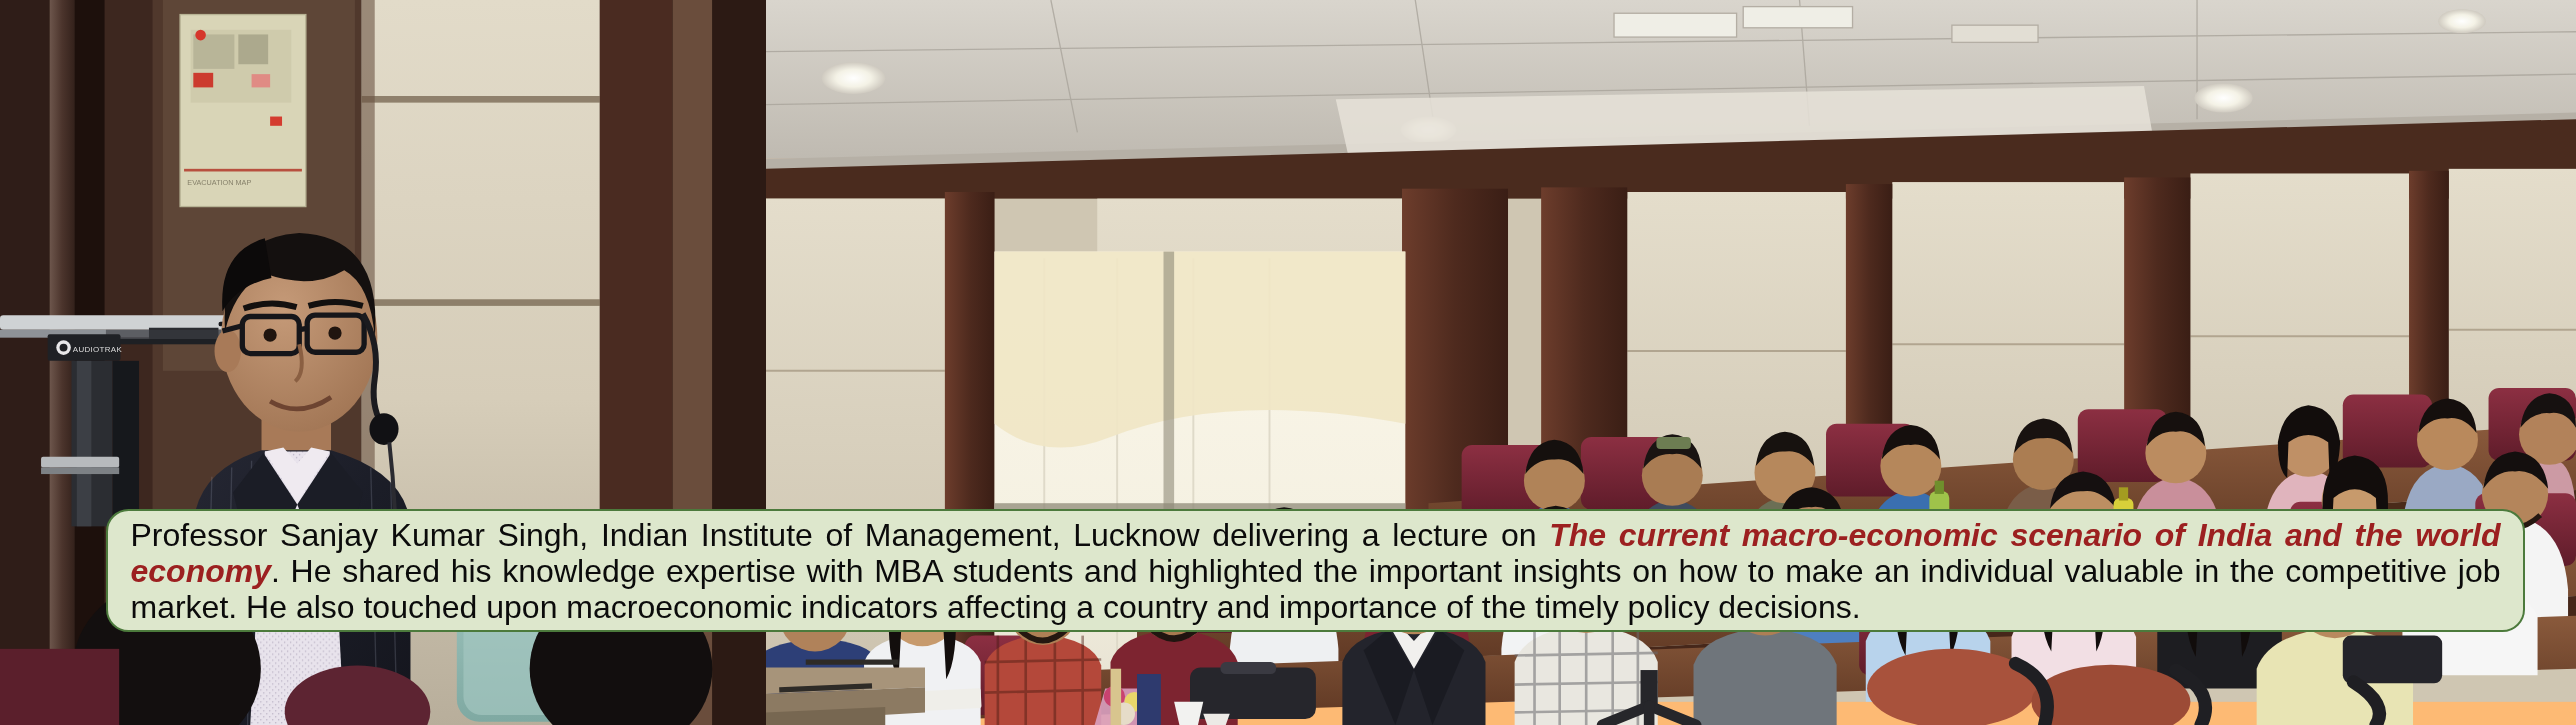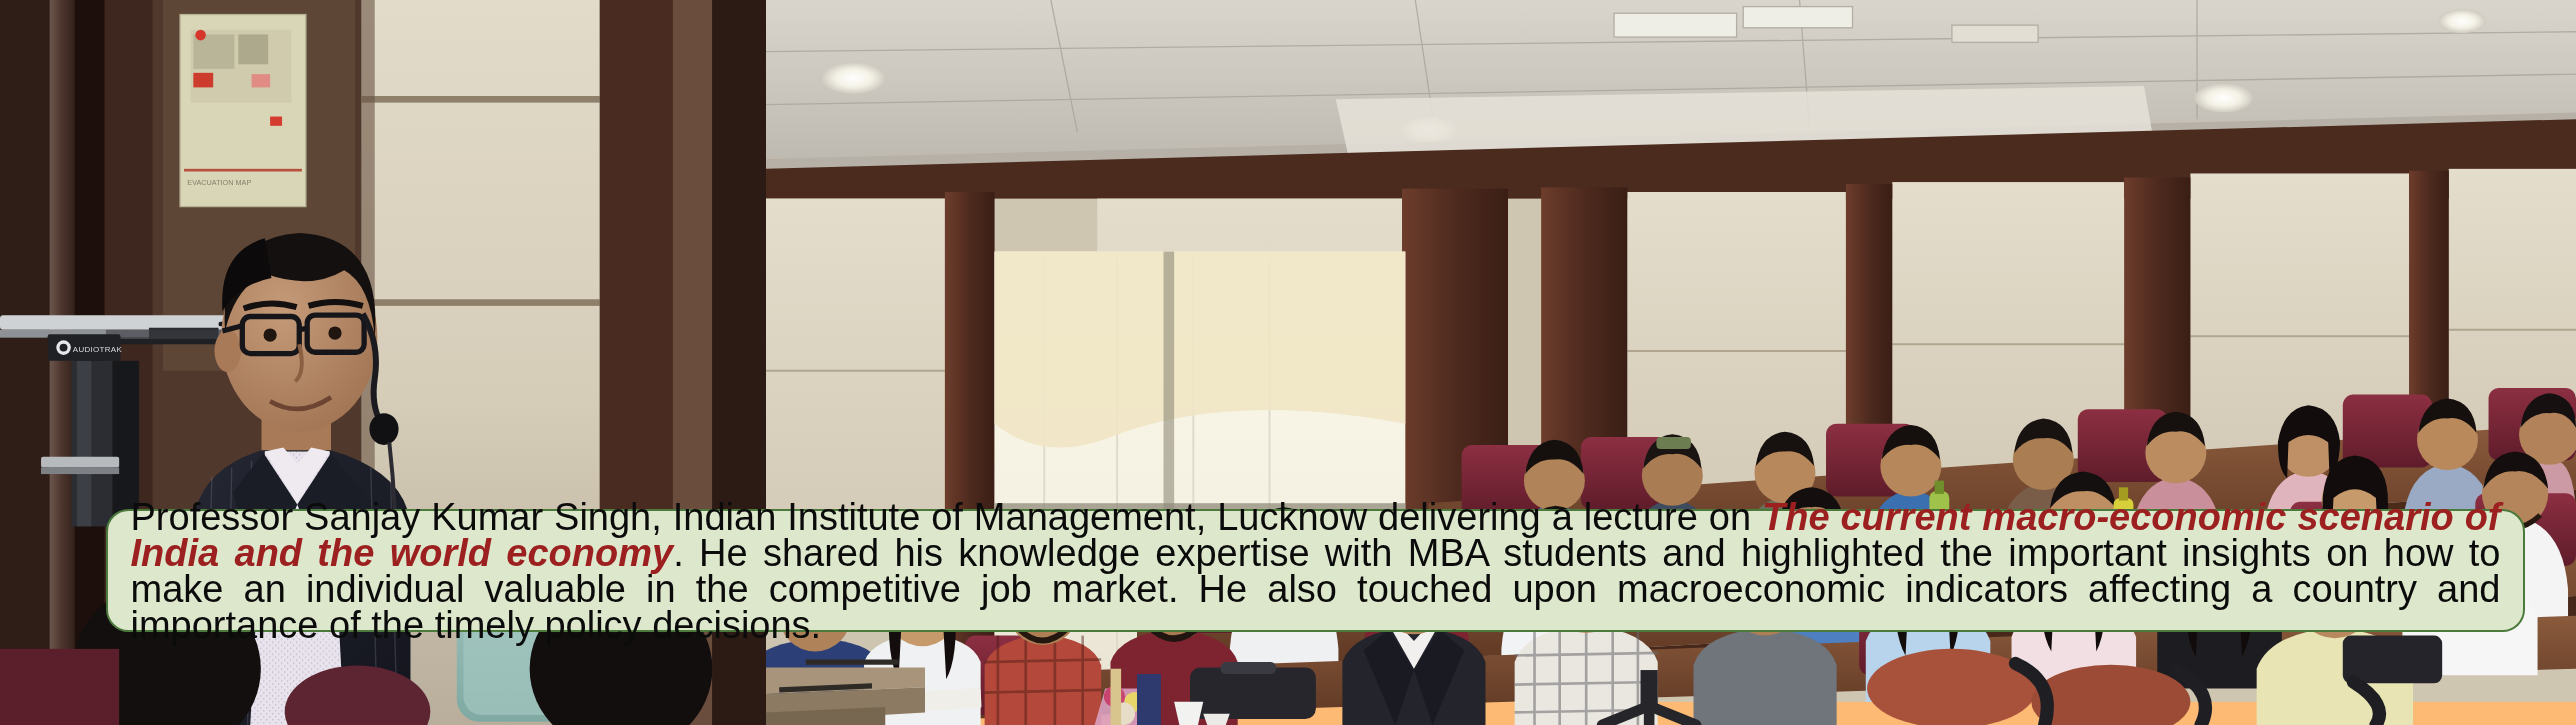--- a/index.html
+++ b/index.html
@@ -36,21 +36,21 @@
     box-sizing:border-box;
     background:#dde7cc;
     border:2px solid #4c7a3c;
     border-radius:22.5px;
     padding:9.3px 22.5px 8px 22.5px;
     display:flex;
     align-items:center;
   }
   #caption-text{
     font-family:"Liberation Sans", sans-serif;
-    font-size:38px;
+    font-size:32px;
     line-height:36px;
     color:#0b0b0b;
     text-align:justify;
     text-justify:inter-word;
     width:100%;
     letter-spacing:0px;
   }
   #caption-text .lecture-title{
     color:#9c2020;
     font-style:italic;

